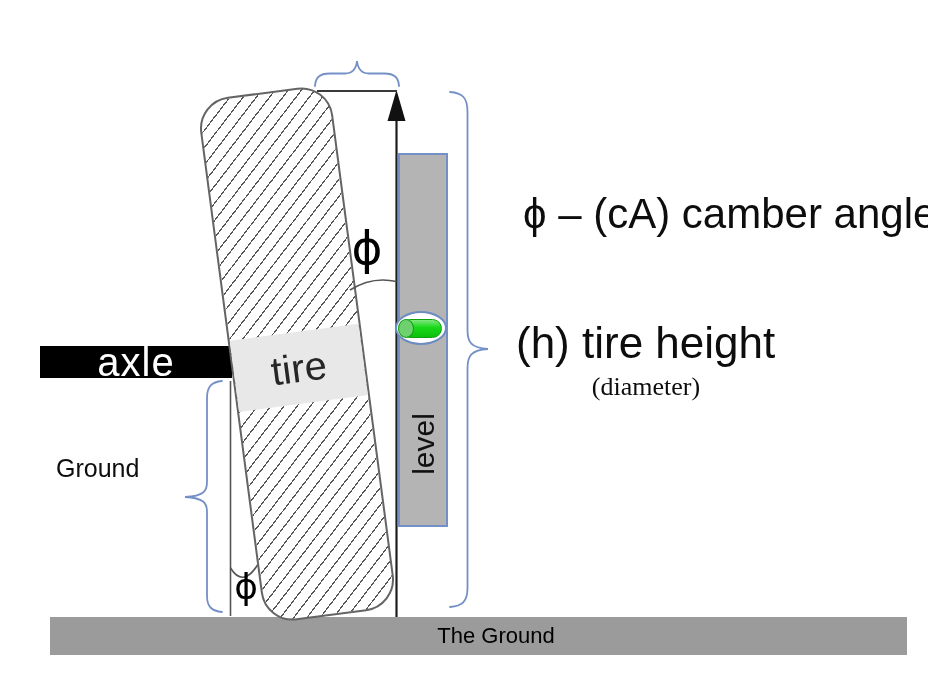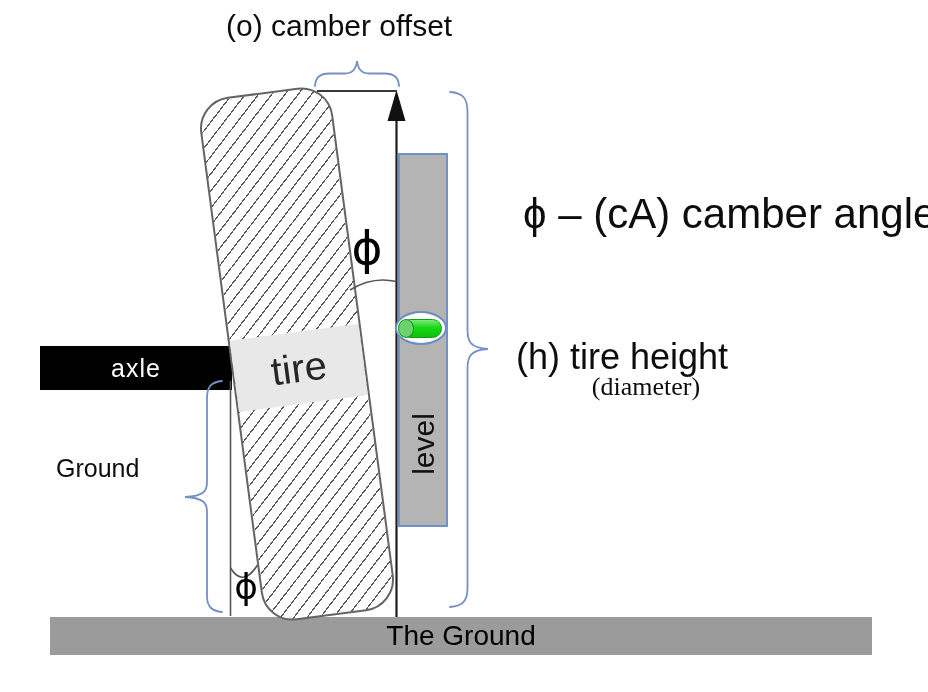--- a/index.html
+++ b/index.html
@@ -6,37 +6,37 @@
   #stage{
     position:relative;width:928px;height:692px;background:#fff;overflow:hidden;
     font-family:"Liberation Sans","DejaVu Sans",sans-serif;color:#111;
   }
   .abs{position:absolute;}
 
   
   .lbl{white-space:nowrap;color:#0d0d0d;}
   #camber-offset-label{left:226px;top:9px;font-size:30px;}
   #camber-angle-label{left:523px;top:190px;font-size:42px;}
-  #tire-height-label{left:516px;top:336px;font-size:36px;}
+  #tire-height-label{left:516px;top:318px;font-size:44px;}
   #diameter-label{left:570px;top:372px;width:152px;text-align:center;font-size:26px;font-family:Liberation Serif, serif;}
   #ground-clearance-label{left:56px;top:453px;width:128px;text-align:left;font-size:25px;line-height:31px;}
 
   
   #ground-bar{
     left:50px;top:617px;width:822px;height:38px;
     background:var(--ground-gray,#9b9b9b);
     display:flex;align-items:center;justify-content:center;
-    font-size:28px;color:#000;
+    font-size:22px;color:#000;padding-left:35px;
   }
 
   
   #axle-bar{
-    left:40px;top:346px;width:192px;height:44px;background:#000;
+    left:40px;top:346px;width:192px;height:32px;background:#000;
     display:flex;align-items:center;justify-content:center;
-    font-size:25px;color:#fff;letter-spacing:1px;z-index:1;
+    font-size:40px;color:#fff;letter-spacing:1px;z-index:1;
   }
 
   
   #tire-shape{
     left:230px;top:90px;width:130px;height:524px;
     transform:rotate(-7.5deg);transform-origin:center center;
     border:2px solid #646464;border-radius:32px;
     background:
       repeating-linear-gradient(135deg,
         #565656 0,#565656 1.2px,transparent 1.2px,transparent 10.5px),
@@ -127,21 +127,20 @@
   <div class="abs" id="level-tool">
     <div id="level-label">level</div>
   </div>
   <div class="abs" id="bubble-window"></div>
   <div class="abs" id="bubble"></div>
   <div class="abs" id="bubble-cap"></div>
 
   <div class="abs phi" id="phi-symbol-top">ϕ</div>
   <div class="abs phi" id="phi-symbol-bottom">ϕ</div>
 
-  <div class="abs lbl" id="camber-offset-label">(o) camber offset</div>
   <div class="abs lbl" id="camber-angle-label">ϕ – (cA) camber angle</div>
   <div class="abs lbl" id="tire-height-label">(h) tire height</div>
   <div class="abs lbl" id="diameter-label">(diameter)</div>
   <div class="abs lbl" id="ground-clearance-label">
     <div>Ground</div>
   </div>
 
   <div class="abs" id="ground-bar">
     <span>The Ground</span>
   </div>

